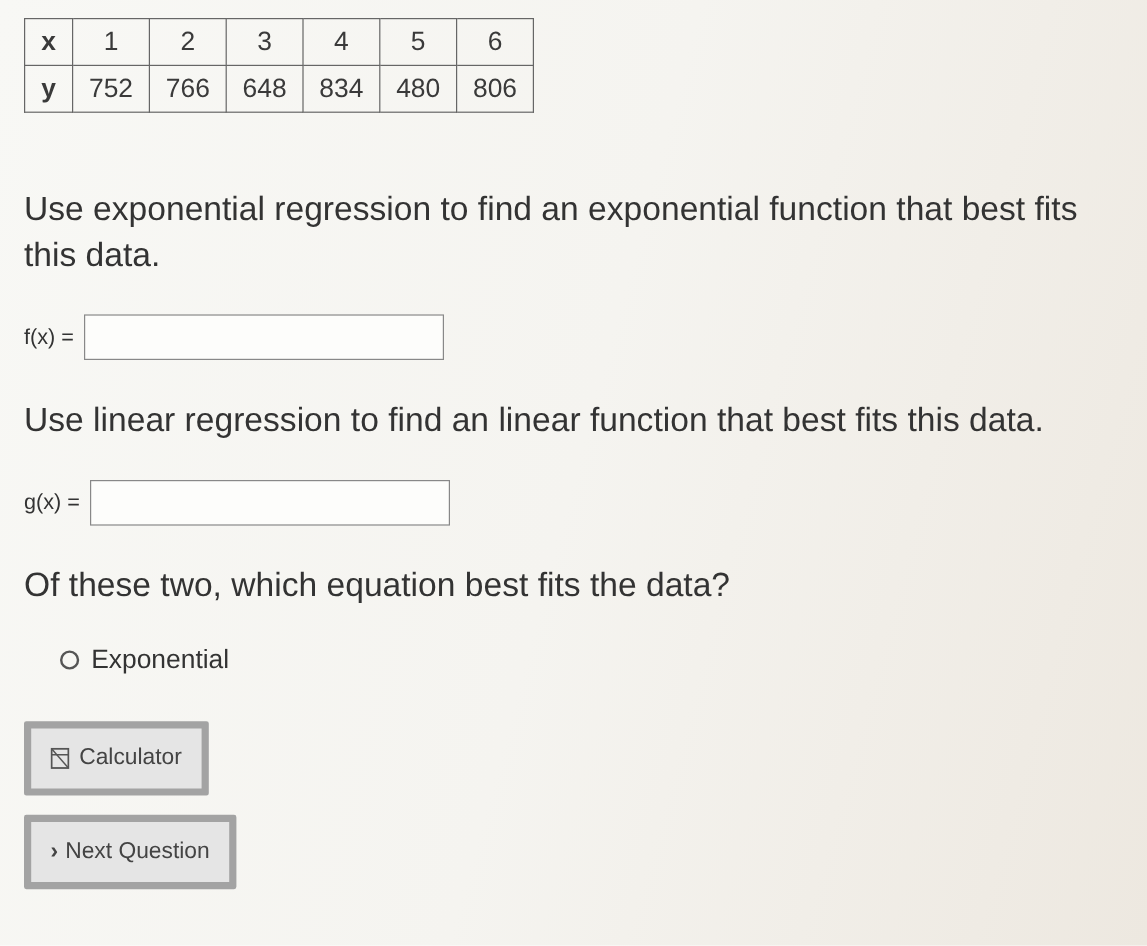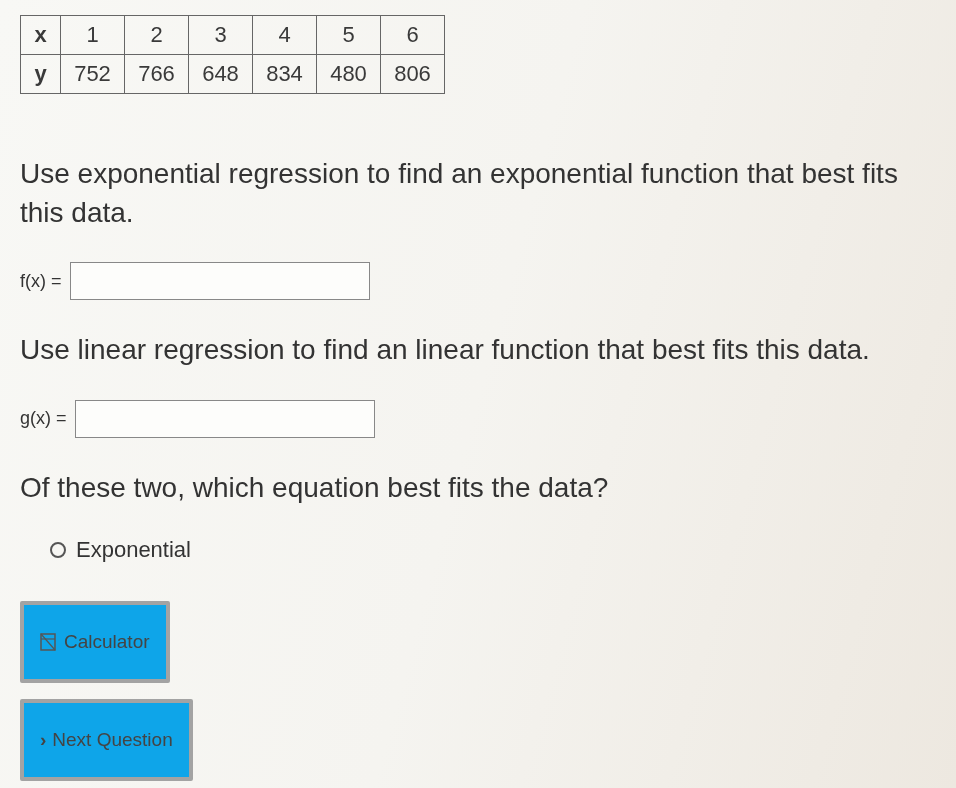--- a/index.html
+++ b/index.html
@@ -70,23 +70,23 @@
       height: 16px;
       border: 2px solid #555;
       border-radius: 50%;
       margin-right: 10px;
       display: inline-block;
       flex-shrink: 0;
     }
     .button {
       display: inline-flex;
       align-items: center;
-      border: 4px solid #a3a3a3;
-      background: #0ea5e9;
-      padding: 26px 16px;
+      border: 6px solid #a3a3a3;
+      background: #e5e5e5;
+      padding: 14px 16px;
       font-size: 19px;
       color: #444;
       margin: 8px 0;
       cursor: pointer;
       border-radius: 2px;
     }
     .button .icon {
       margin-right: 8px;
       display: inline-flex;
       align-items: center;

